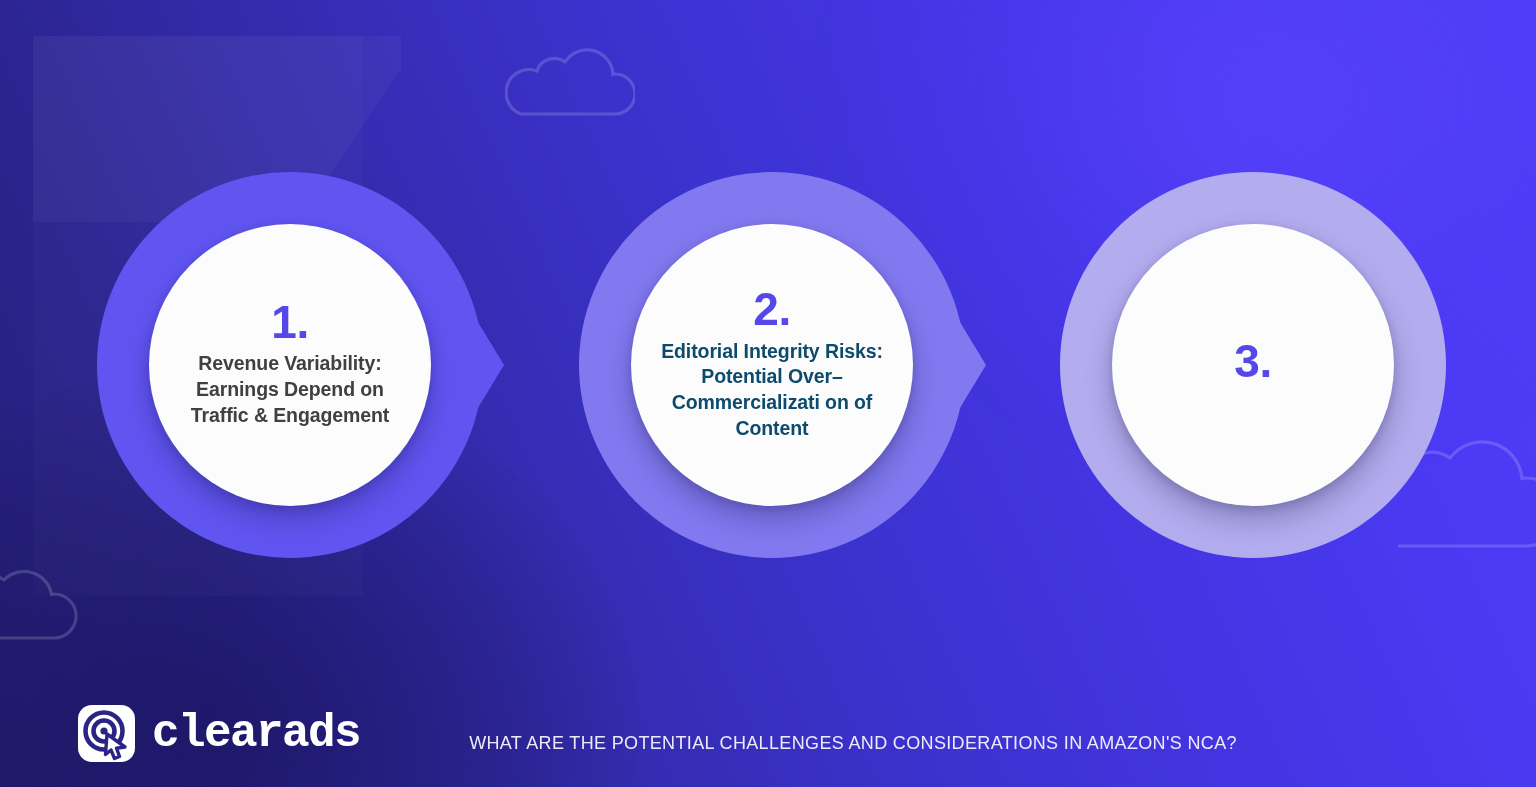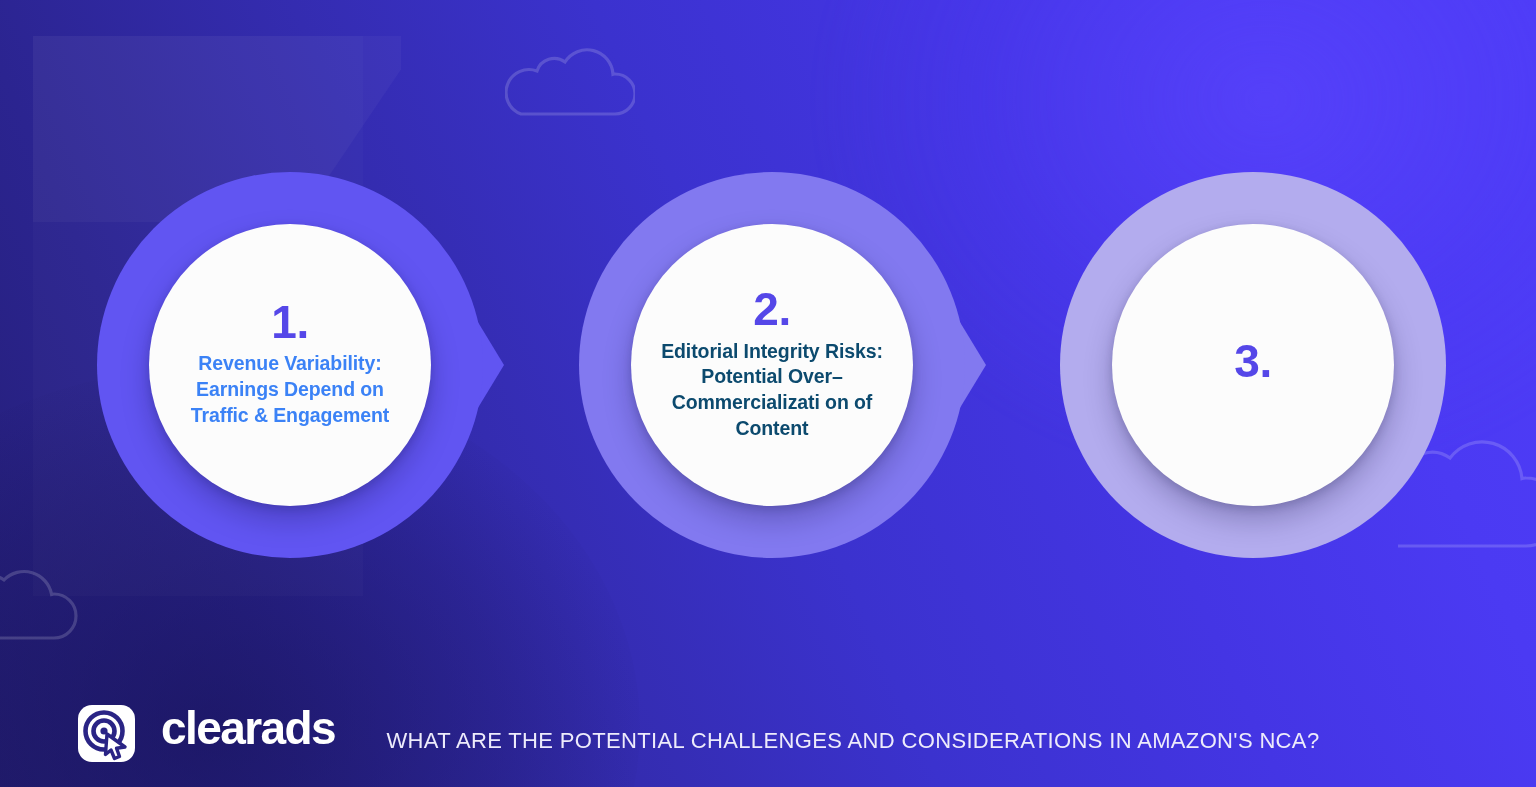--- a/index.html
+++ b/index.html
@@ -164,22 +164,23 @@
   }
   .s2 .cap { max-width: 258px; }
   .s3 .cap { max-width: 262px; }
 
   
   .footer-logo {
     position: absolute;
     left: 78px;
     bottom: 25px;
     display: flex;
-    align-items: flex-start;
-    gap: 26px;
+    align-items: center;
+    gap: 17px;
+    font-family: Liberation Mono, monospace;
   }
   .logo-mark {
     width: 57px;
     height: 57px;
     border-radius: 14px;
     background: #FFFFFF;
     position: relative;
     flex: none;
   }
   .logo-word {
@@ -189,21 +190,21 @@
     letter-spacing: -1.6px;
     line-height: 1;
   }
   .footer-caption {
     position: absolute;
     left: 0;
     right: 0;
     bottom: 33px;
     text-align: center;
     color: #EDEBFB;
-    font-size: 22px;
+    font-size: 18px;
     letter-spacing: 0.35px;
     font-weight: normal;
     padding-left: 170px;
     box-sizing: border-box;
   }
 </style>
 </head>
 <body>
 
 <div id="stage">
@@ -224,21 +225,21 @@
     <path d="M-40 146 H128 a34 34 0 0 0 0-68 a10 10 0 0 0-4 .6 A40 40 0 0 0 52 58 a30 30 0 0 0-46 14 A26 26 0 0 0-40 146 Z"></path>
   </svg>
 
   <div class="steps">
 
     <div class="step s1">
       <div class="chev" style="background: rgb(97, 85, 242);"></div>
       <div class="ring" style="background: rgb(97, 85, 242);"></div>
       <div class="disc">
         <div class="num" style="color: rgb(85, 71, 232);">1.</div>
-        <div class="cap" style="color: #3b82f6;">Revenue Variability: Earnings Depend on Traffic &amp; Engagement</div>
+        <div class="cap" style="color: #404040;">Revenue Variability: Earnings Depend on Traffic &amp; Engagement</div>
       </div>
     </div>
 
     <div class="step s2">
       <div class="chev" style="background: rgb(130, 121, 240);"></div>
       <div class="ring" style="background: rgb(130, 121, 240);"></div>
       <div class="disc">
         <div class="num" style="color: rgb(85, 71, 232);">2.</div>
         <div class="cap" style="color: #0c4a6e;">Editorial Integrity Risks: Potential Over–Commercializati on of Content</div>
       </div>

